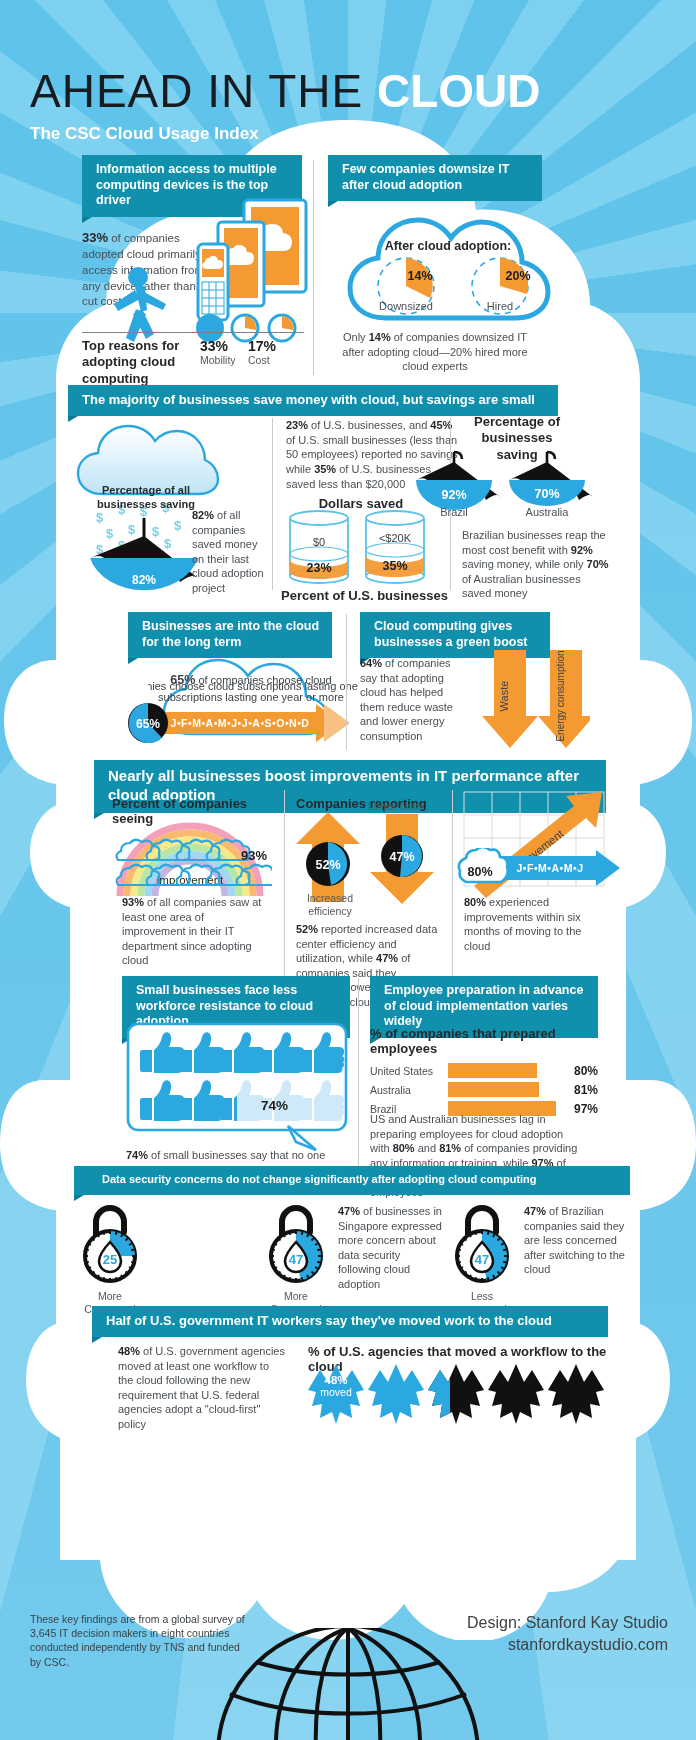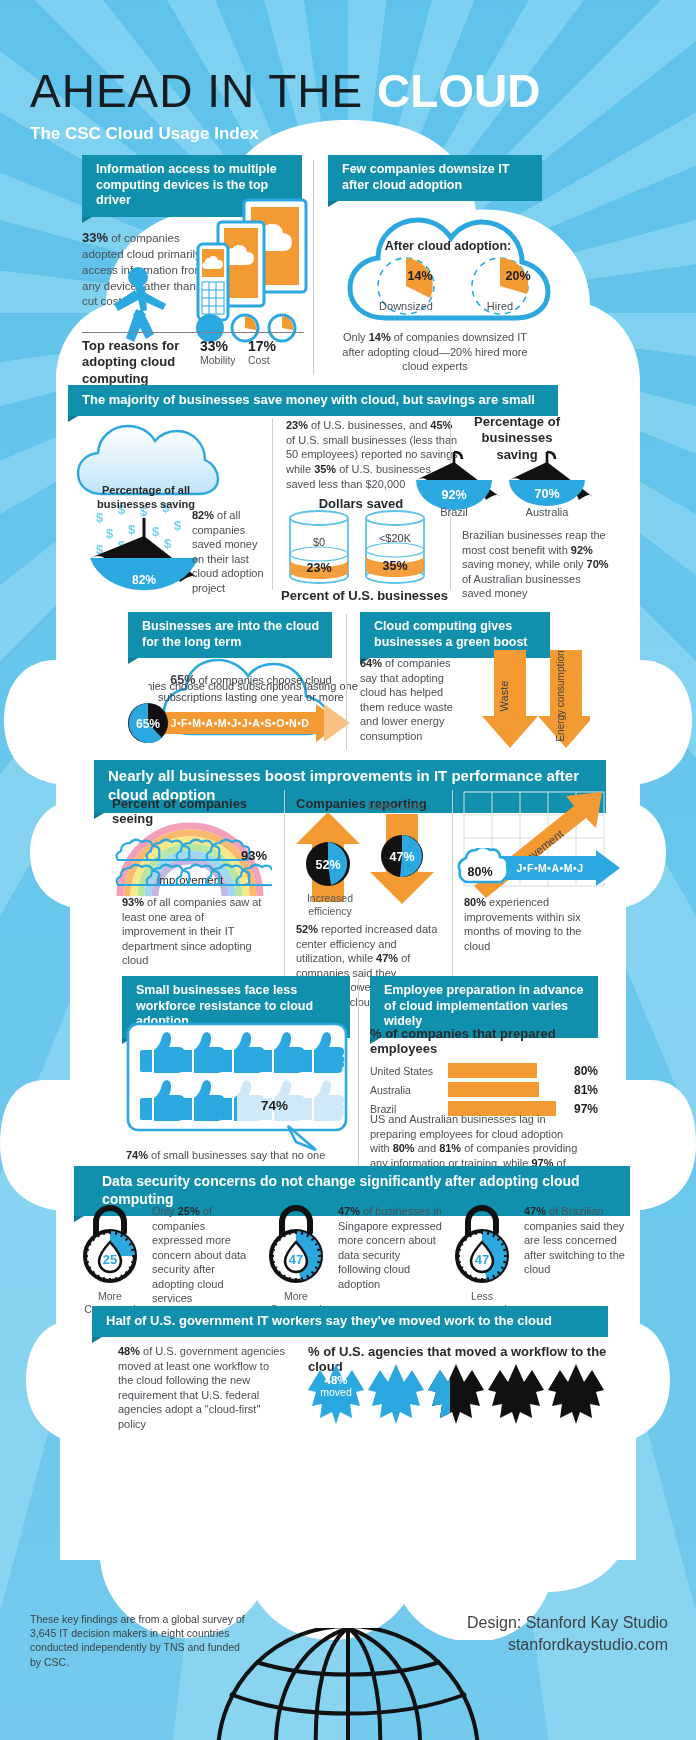--- a/index.html
+++ b/index.html
@@ -476,21 +476,21 @@
         </div>
         <div class="bar-val">97%</div>
       </div>
     </div>
 </div>
 <div class="sec body-txt" style="left:370px; top:1112px; width:212px;">
   <span>US and Australian businesses lag in preparing employees for cloud adoption with </span><b>80%</b><span> and </span><b>81%</b><span> of companies providing any information or training, while </span><b>97%</b><span> of Brazilian companies prepared their employees</span>
 </div>
 
 <div class="sec" style="left:74px; top:1166px; width:556px;">
-  <div class="banner wide" style="width:556px; font-size:14px;padding-left:28px;">Data security concerns do not change significantly after adopting cloud computing</div>
+  <div class="banner wide" style="width:556px; font-size:11px;padding-left:28px;">Data security concerns do not change significantly after adopting cloud computing</div>
 </div>
 <div class="sec" id="securityRow" style="left:74px; top:1200px; width:560px; display:flex;">
     <div style="width: 186px; display: flex; gap: 6px;">
       <div style="width: 72px; text-align: center;"><svg width="68" height="84" viewBox="0 0 68 84">
       <path d="M20 38 L20 22 A14 14 0 0 1 48 22 L48 32" fill="none" stroke="#111" stroke-width="6" stroke-linecap="round"></path>
       <circle cx="34" cy="56" r="25" fill="#fff" stroke="#111" stroke-width="4"></circle>
       <path d="M34 56 L34 31 A25 25 0 0 1 59 56 Z" fill="#2ba8e0"></path>
       <g stroke="#111" stroke-width="2">
         <line x1="34" y1="34" x2="34" y2="31"></line>
             <line x1="39.69401899225546" y1="34.7496318216405" x2="40.47047612756302" y2="31.851854342773294"></line>
@@ -514,21 +514,20 @@
             <line x1="12.749631821640499" y1="50.305981007744535" x2="9.851854342773294" y2="49.52952387243697"></line>
             <line x1="14.94744111674235" y1="45" x2="12.349364905389034" y2="43.5"></line>
             <line x1="18.44365081389595" y1="40.44365081389596" x2="16.322330470336308" y2="38.32233047033631"></line>
             <line x1="22.99999999999999" y1="36.947441116742354" x2="21.49999999999999" y2="34.34936490538904"></line>
             <line x1="28.305981007744546" y1="34.7496318216405" x2="27.529523872436982" y2="31.851854342773294"></line>
       </g>
       <path d="M34 42 q-11 12 -11 19 a11 11 0 0 0 22 0 q0 -7 -11 -19 Z" fill="#fff" stroke="#111" stroke-width="2.5"></path>
       <text x="34" y="64" font-family="Liberation Sans, sans-serif" font-size="13" font-weight="700" fill="#2ba8e0" text-anchor="middle">25</text>
     </svg>
     <div class="small-label" style="line-height:1.2; margin-top:2px;">More Concerned</div></div>
-      <div class="body-txt" style="width: 104px; padding-top: 4px;"><span>Only </span><b>25%</b><span> of companies expressed more concern about data security after adopting cloud services</span></div>
     </div>
     <div style="width: 186px; display: flex; gap: 6px;">
       <div style="width: 72px; text-align: center;"><svg width="68" height="84" viewBox="0 0 68 84">
       <path d="M20 38 L20 22 A14 14 0 0 1 48 22 L48 32" fill="none" stroke="#111" stroke-width="6" stroke-linecap="round"></path>
       <circle cx="34" cy="56" r="25" fill="#fff" stroke="#111" stroke-width="4"></circle>
       <path d="M34 56 L34 31 A25 25 0 0 1 38.68453286464312 80.55718126821722 Z" fill="#2ba8e0"></path>
       <g stroke="#111" stroke-width="2">
         <line x1="34" y1="34" x2="34" y2="31"></line>
             <line x1="39.69401899225546" y1="34.7496318216405" x2="40.47047612756302" y2="31.851854342773294"></line>
             <line x1="45" y1="36.94744111674235" x2="46.5" y2="34.34936490538903"></line>

